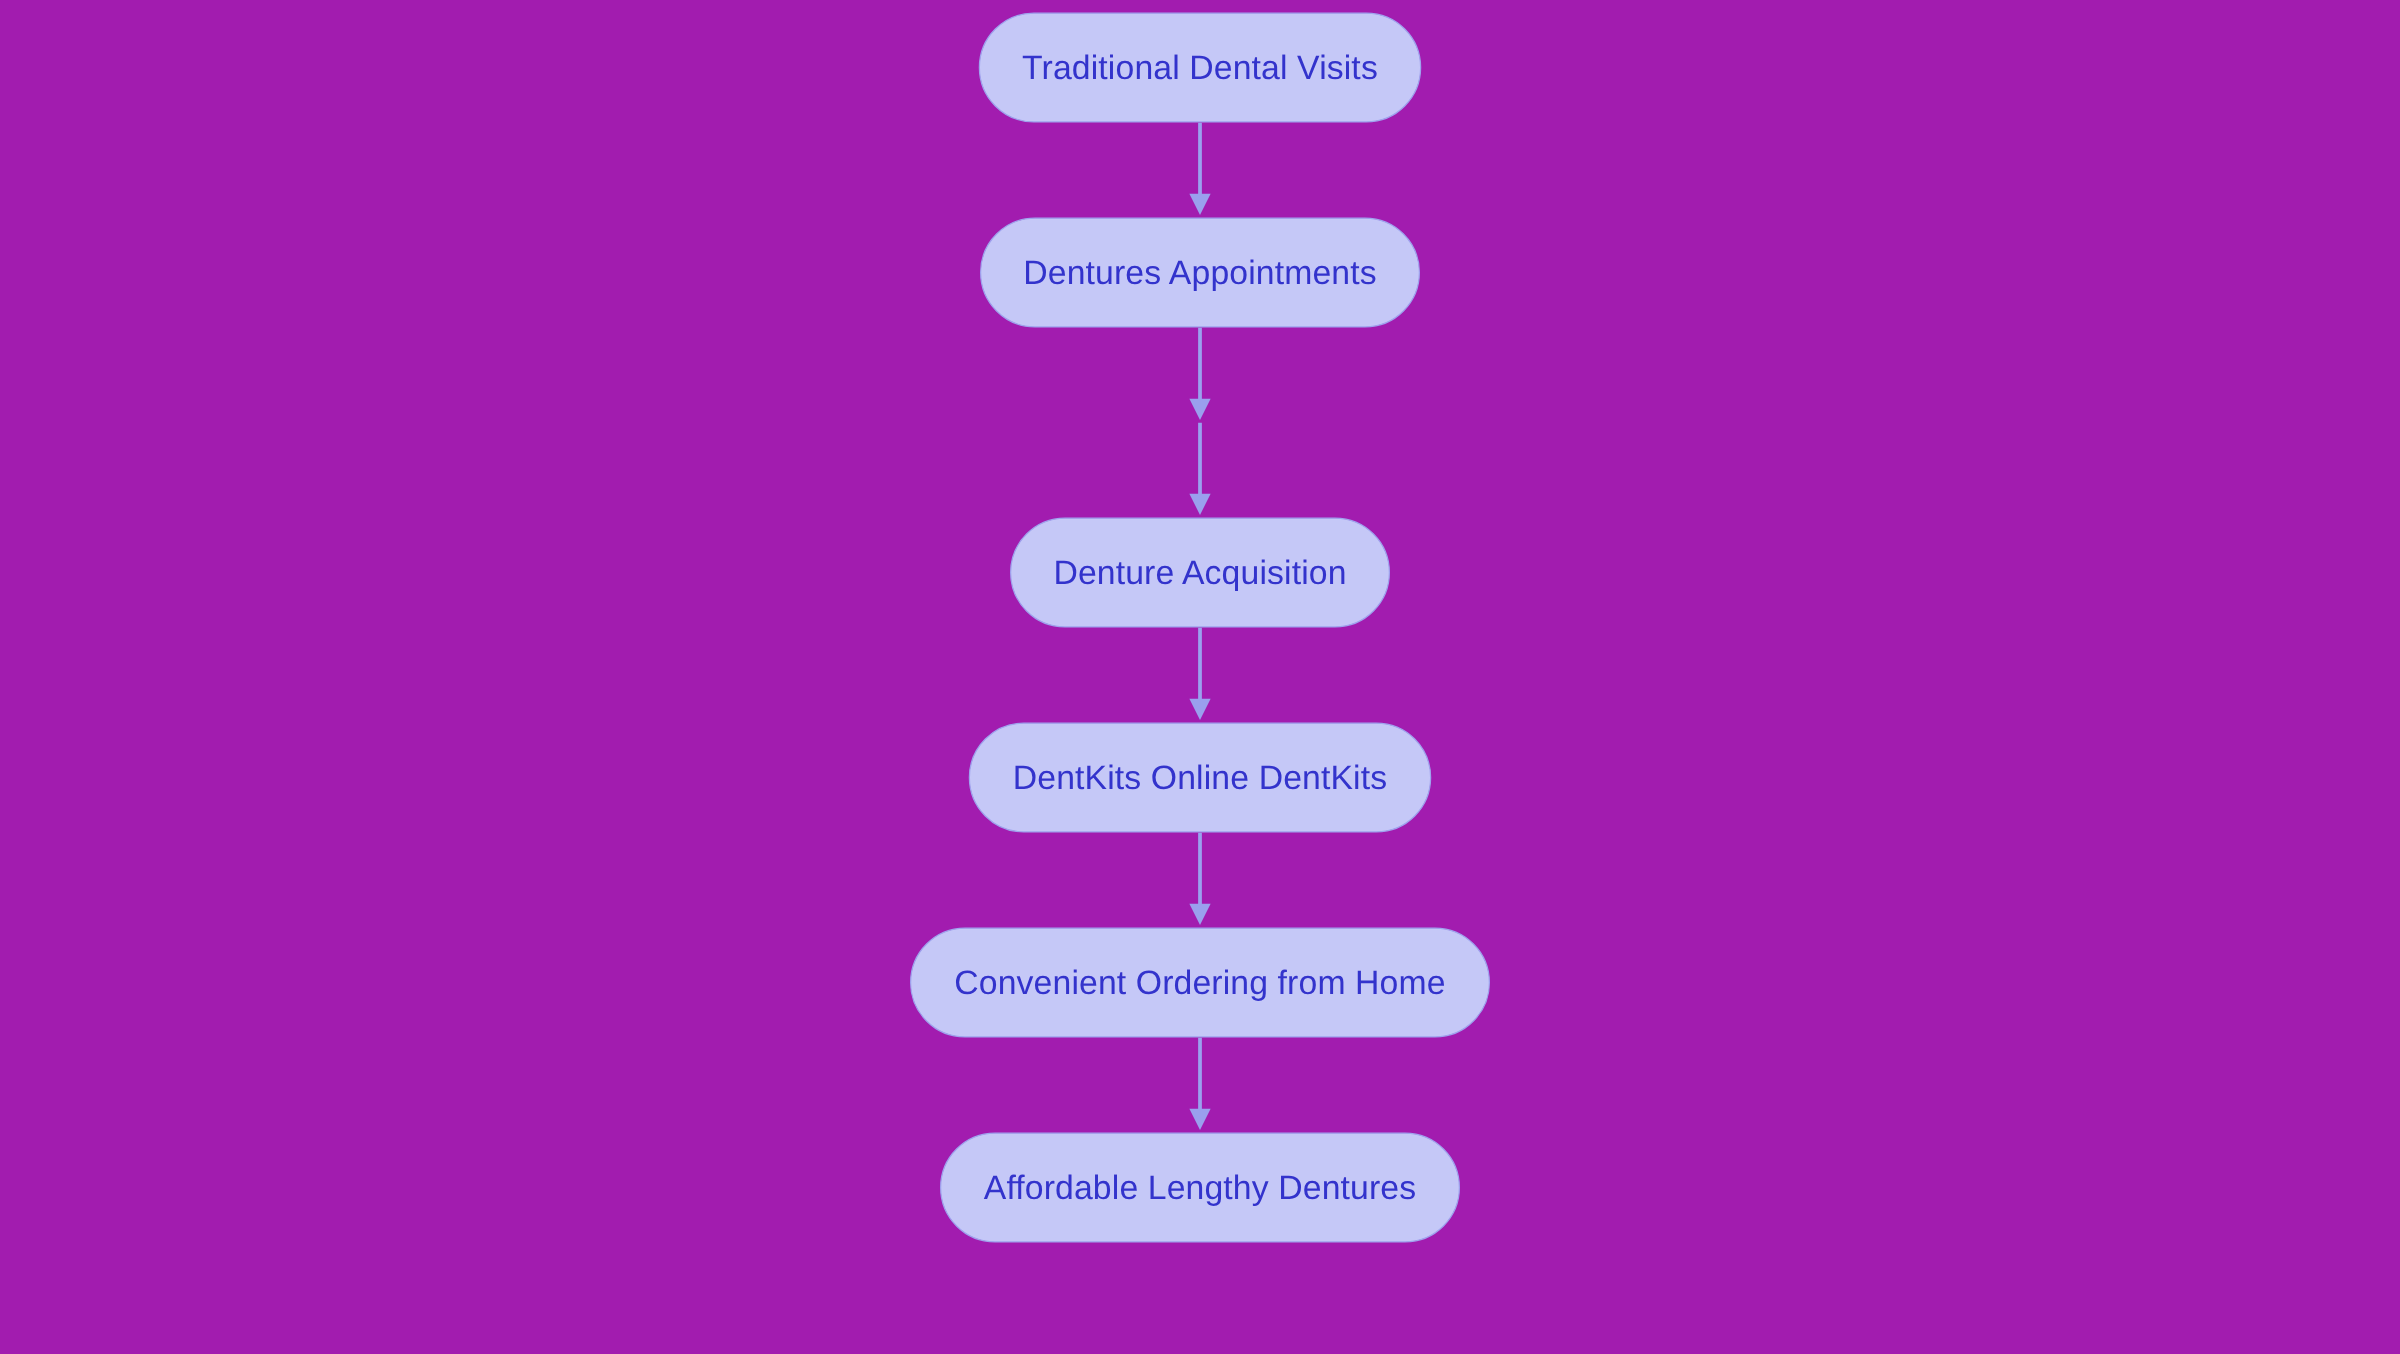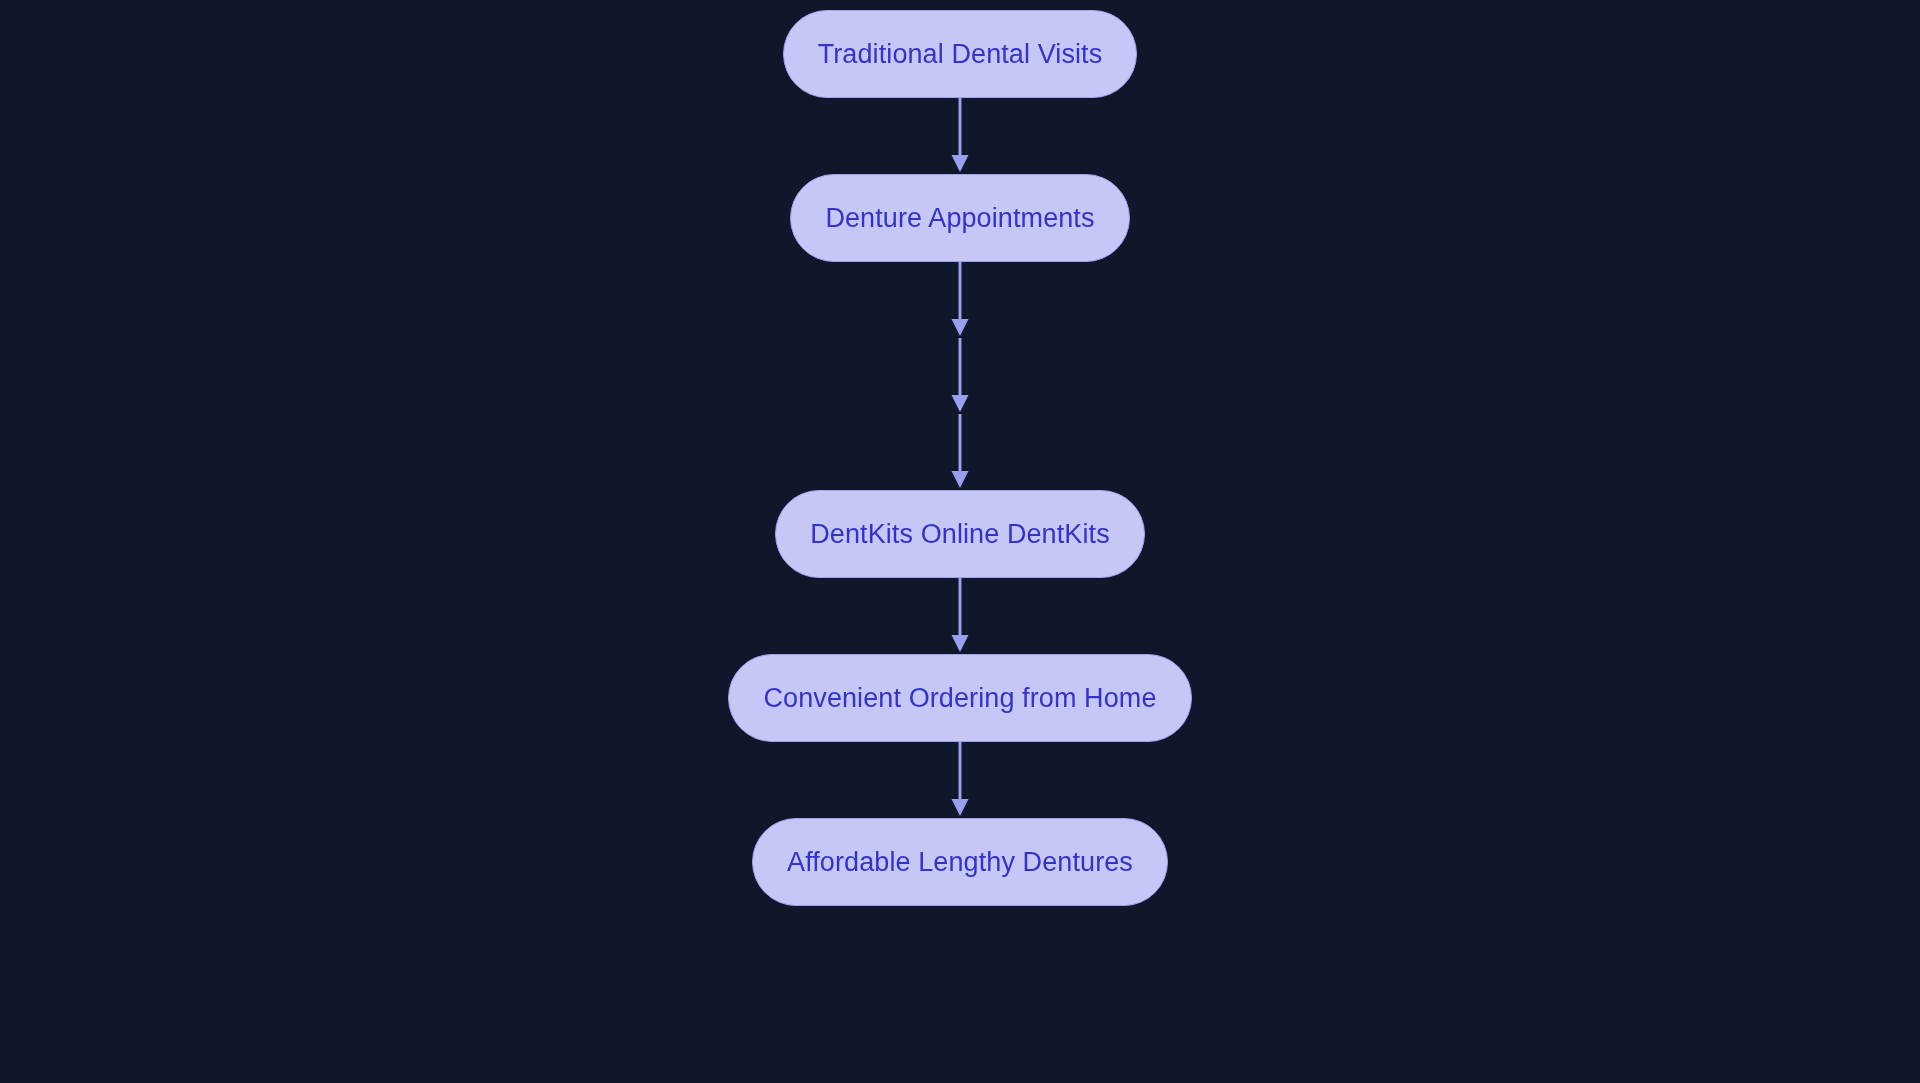--- a/index.html
+++ b/index.html
@@ -6,21 +6,21 @@
   html, body {
     margin: 0;
     padding: 0;
     background: #ffffff;
   }
 
   #canvas {
     position: relative;
     width: 1920px;
     height: 1083px;
-    background: #0f172a;
+    background: #a21caf;
     overflow: hidden;
     font-family: "Liberation Sans", "DejaVu Sans", sans-serif;
   }
 
   
   #flow {
     position: absolute;
     left: 0;
     top: 0;
     width: 1920px;
@@ -80,34 +80,37 @@
     <div class="node">
       <span class="node-label">Traditional Dental Visits</span>
     </div>
 
     <svg class="connector" viewBox="0 0 24 76">
       <line x1="12" y1="0" x2="12" y2="60"></line>
       <polygon points="12,74 3.5,57 20.5,57"></polygon>
     </svg>
 
     <div class="node">
-      <span class="node-label">Denture Appointments</span>
+      <span class="node-label">Dentures Appointments</span>
     </div>
 
     <svg class="connector" viewBox="0 0 24 76">
       <line x1="12" y1="0" x2="12" y2="60"></line>
       <polygon points="12,74 3.5,57 20.5,57"></polygon>
     </svg>
 
 
     <svg class="connector" viewBox="0 0 24 76">
       <line x1="12" y1="0" x2="12" y2="60"></line>
       <polygon points="12,74 3.5,57 20.5,57"></polygon>
     </svg>
 
+    <div class="node">
+      <span class="node-label">Denture Acquisition</span>
+    </div>
 
     <svg class="connector" viewBox="0 0 24 76">
       <line x1="12" y1="0" x2="12" y2="60"></line>
       <polygon points="12,74 3.5,57 20.5,57"></polygon>
     </svg>
 
     <div class="node">
       <span class="node-label">DentKits Online DentKits</span>
     </div>
 

